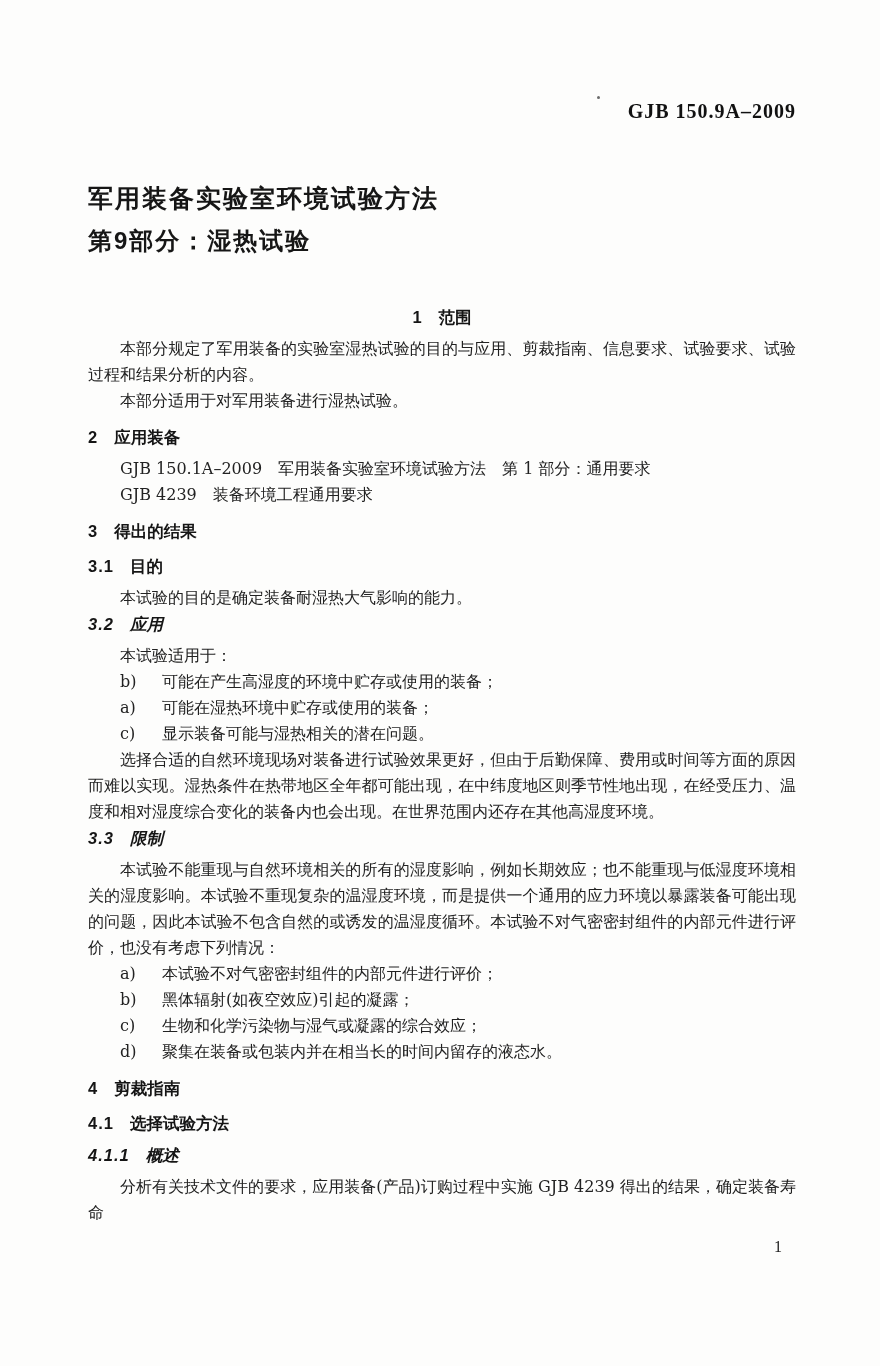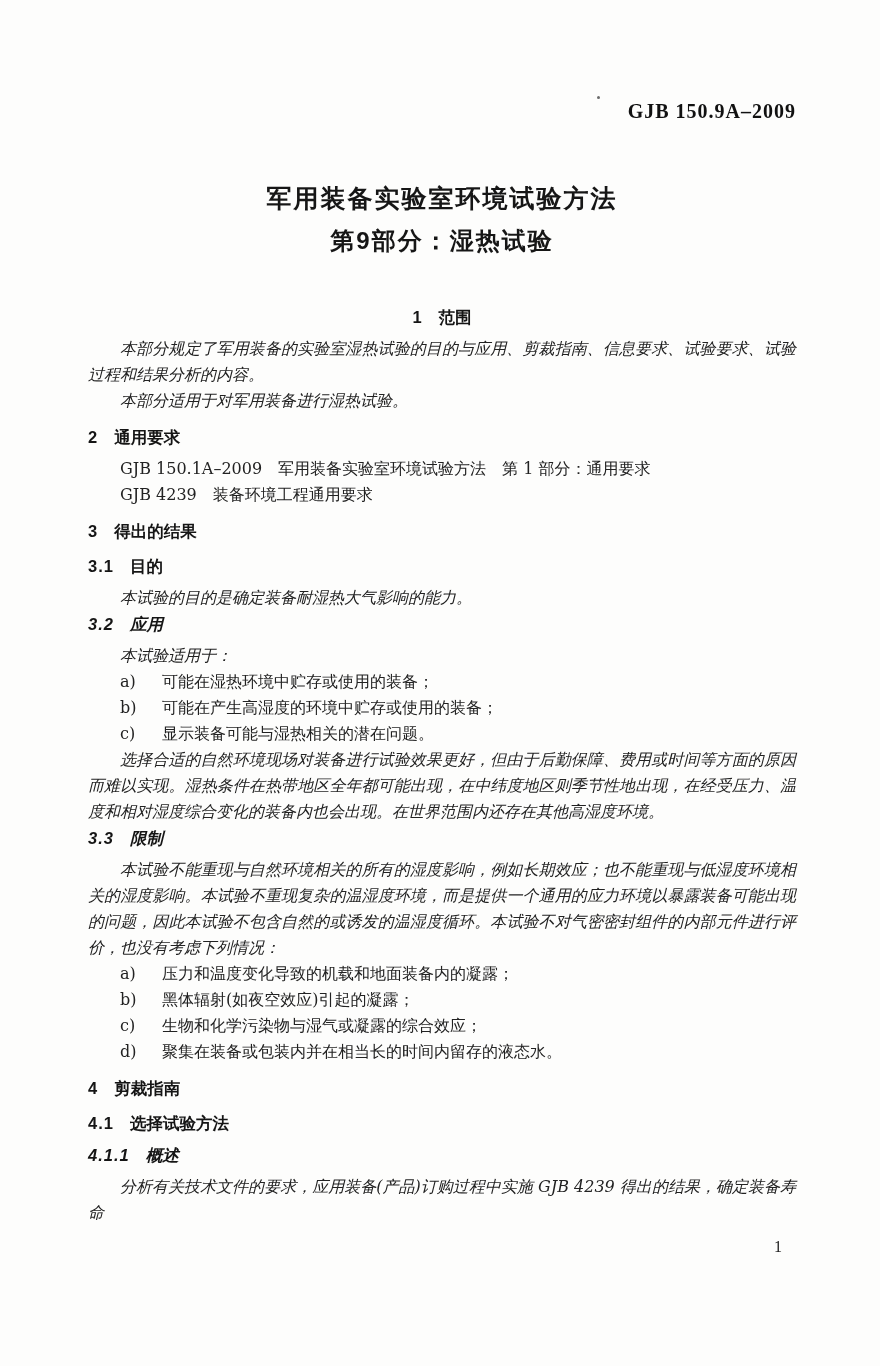--- a/index.html
+++ b/index.html
@@ -33,21 +33,20 @@
     margin-top: 100px;
     text-align: right;
     font-family: "Liberation Serif", serif;
     font-weight: 700;
     font-size: 20px;
     letter-spacing: 1px;
     color: #111;
   }
   .doc-title {
     margin: 54px 0 42px 0;
-    text-align: center;
     font-family: "Liberation Sans", sans-serif;
     font-weight: 700;
     color: #161616;
   }
   .doc-title .t1 {
     display: block;
     font-size: 25px;
     letter-spacing: 2px;
     line-height: 43px;
   }
@@ -69,21 +68,20 @@
   .h2.tight, .h3.tight { margin-top: 0; font-style: italic; }
   .h1.first { margin-top: 0; text-align: center; }
   .h-num { margin-right: 16px; letter-spacing: 1px; }
   .body-p {
     margin: 0;
     font-size: 16px;
     line-height: 26px;
     text-align: justify;
     text-indent: 32px;
     color: #222;
-    font-style: italic;
   }
   .ref-line {
     margin: 0;
     font-size: 16px;
     line-height: 26px;
     padding-left: 32px;
     text-indent: 0;
     color: #222;
   }
   .li {
@@ -116,55 +114,55 @@
       <span class="t2">第9部分：湿热试验</span>
     </div>
 
     <div class="h1 first">
       <span class="h-num">1</span><span>范围</span>
     </div>
     <p class="body-p">本部分规定了军用装备的实验室湿热试验的目的与应用、剪裁指南、信息要求、试验要求、试验过程和结果分析的内容。</p>
     <p class="body-p">本部分适用于对军用装备进行湿热试验。</p>
 
     <div class="h1">
-      <span class="h-num">2</span><span>通用要求</span>
+      <span class="h-num">2</span><span>应用装备</span>
     </div>
     <p class="ref-line">GJB 150.1A–2009　军用装备实验室环境试验方法　第 1 部分：通用要求</p>
     <p class="ref-line">GJB 4239　装备环境工程通用要求</p>
 
     <div class="h1">
       <span class="h-num">3</span><span>得出的结果</span>
     </div>
 
     <div class="h2 spaced">
       <span class="h-num">3.1</span><span>目的</span>
     </div>
     <p class="body-p">本试验的目的是确定装备耐湿热大气影响的能力。</p>
 
     <div class="h2 tight">
       <span class="h-num">3.2</span><span>应用</span>
     </div>
     <p class="body-p">本试验适用于：</p>
     <div class="li">
-      <span class="li-marker">a)</span><span>可能在湿热环境中贮存或使用的装备；</span>
+      <span class="li-marker">b)</span><span>可能在产生高湿度的环境中贮存或使用的装备；</span>
     </div>
     <div class="li">
-      <span class="li-marker">b)</span><span>可能在产生高湿度的环境中贮存或使用的装备；</span>
+      <span class="li-marker">a)</span><span>可能在湿热环境中贮存或使用的装备；</span>
     </div>
     <div class="li">
       <span class="li-marker">c)</span><span>显示装备可能与湿热相关的潜在问题。</span>
     </div>
     <p class="body-p">选择合适的自然环境现场对装备进行试验效果更好，但由于后勤保障、费用或时间等方面的原因而难以实现。湿热条件在热带地区全年都可能出现，在中纬度地区则季节性地出现，在经受压力、温度和相对湿度综合变化的装备内也会出现。在世界范围内还存在其他高湿度环境。</p>
 
     <div class="h2 tight">
       <span class="h-num">3.3</span><span>限制</span>
     </div>
     <p class="body-p">本试验不能重现与自然环境相关的所有的湿度影响，例如长期效应；也不能重现与低湿度环境相关的湿度影响。本试验不重现复杂的温湿度环境，而是提供一个通用的应力环境以暴露装备可能出现的问题，因此本试验不包含自然的或诱发的温湿度循环。本试验不对气密密封组件的内部元件进行评价，也没有考虑下列情况：</p>
     <div class="li">
-      <span class="li-marker">a)</span><span>压力和温度变化导致的机载和地面装备内的凝露；</span>
+      <span class="li-marker">a)</span><span>本试验不对气密密封组件的内部元件进行评价；</span>
     </div>
     <div class="li">
       <span class="li-marker">b)</span><span>黑体辐射(如夜空效应)引起的凝露；</span>
     </div>
     <div class="li">
       <span class="li-marker">c)</span><span>生物和化学污染物与湿气或凝露的综合效应；</span>
     </div>
     <div class="li">
       <span class="li-marker">d)</span><span>聚集在装备或包装内并在相当长的时间内留存的液态水。</span>
     </div>

